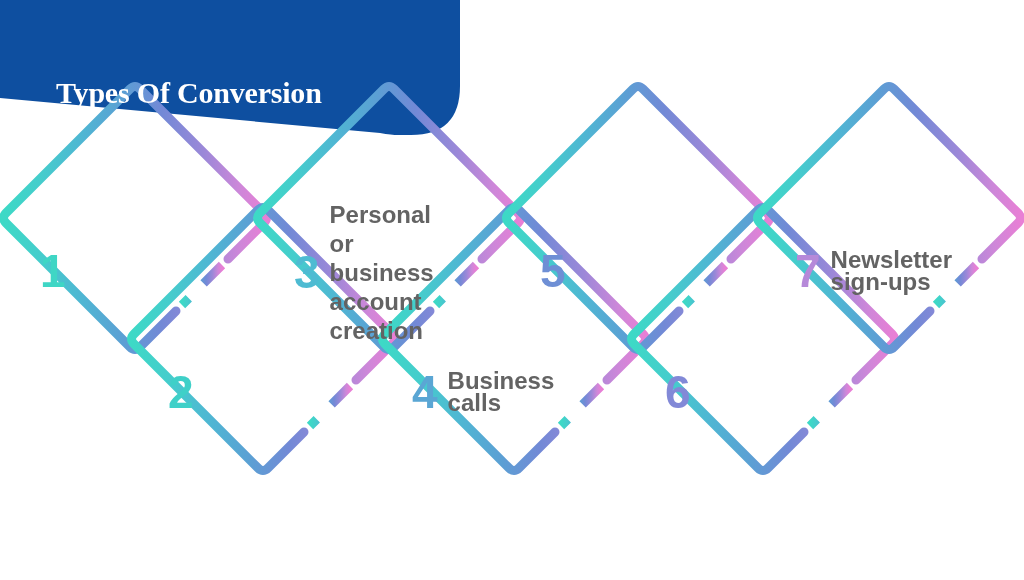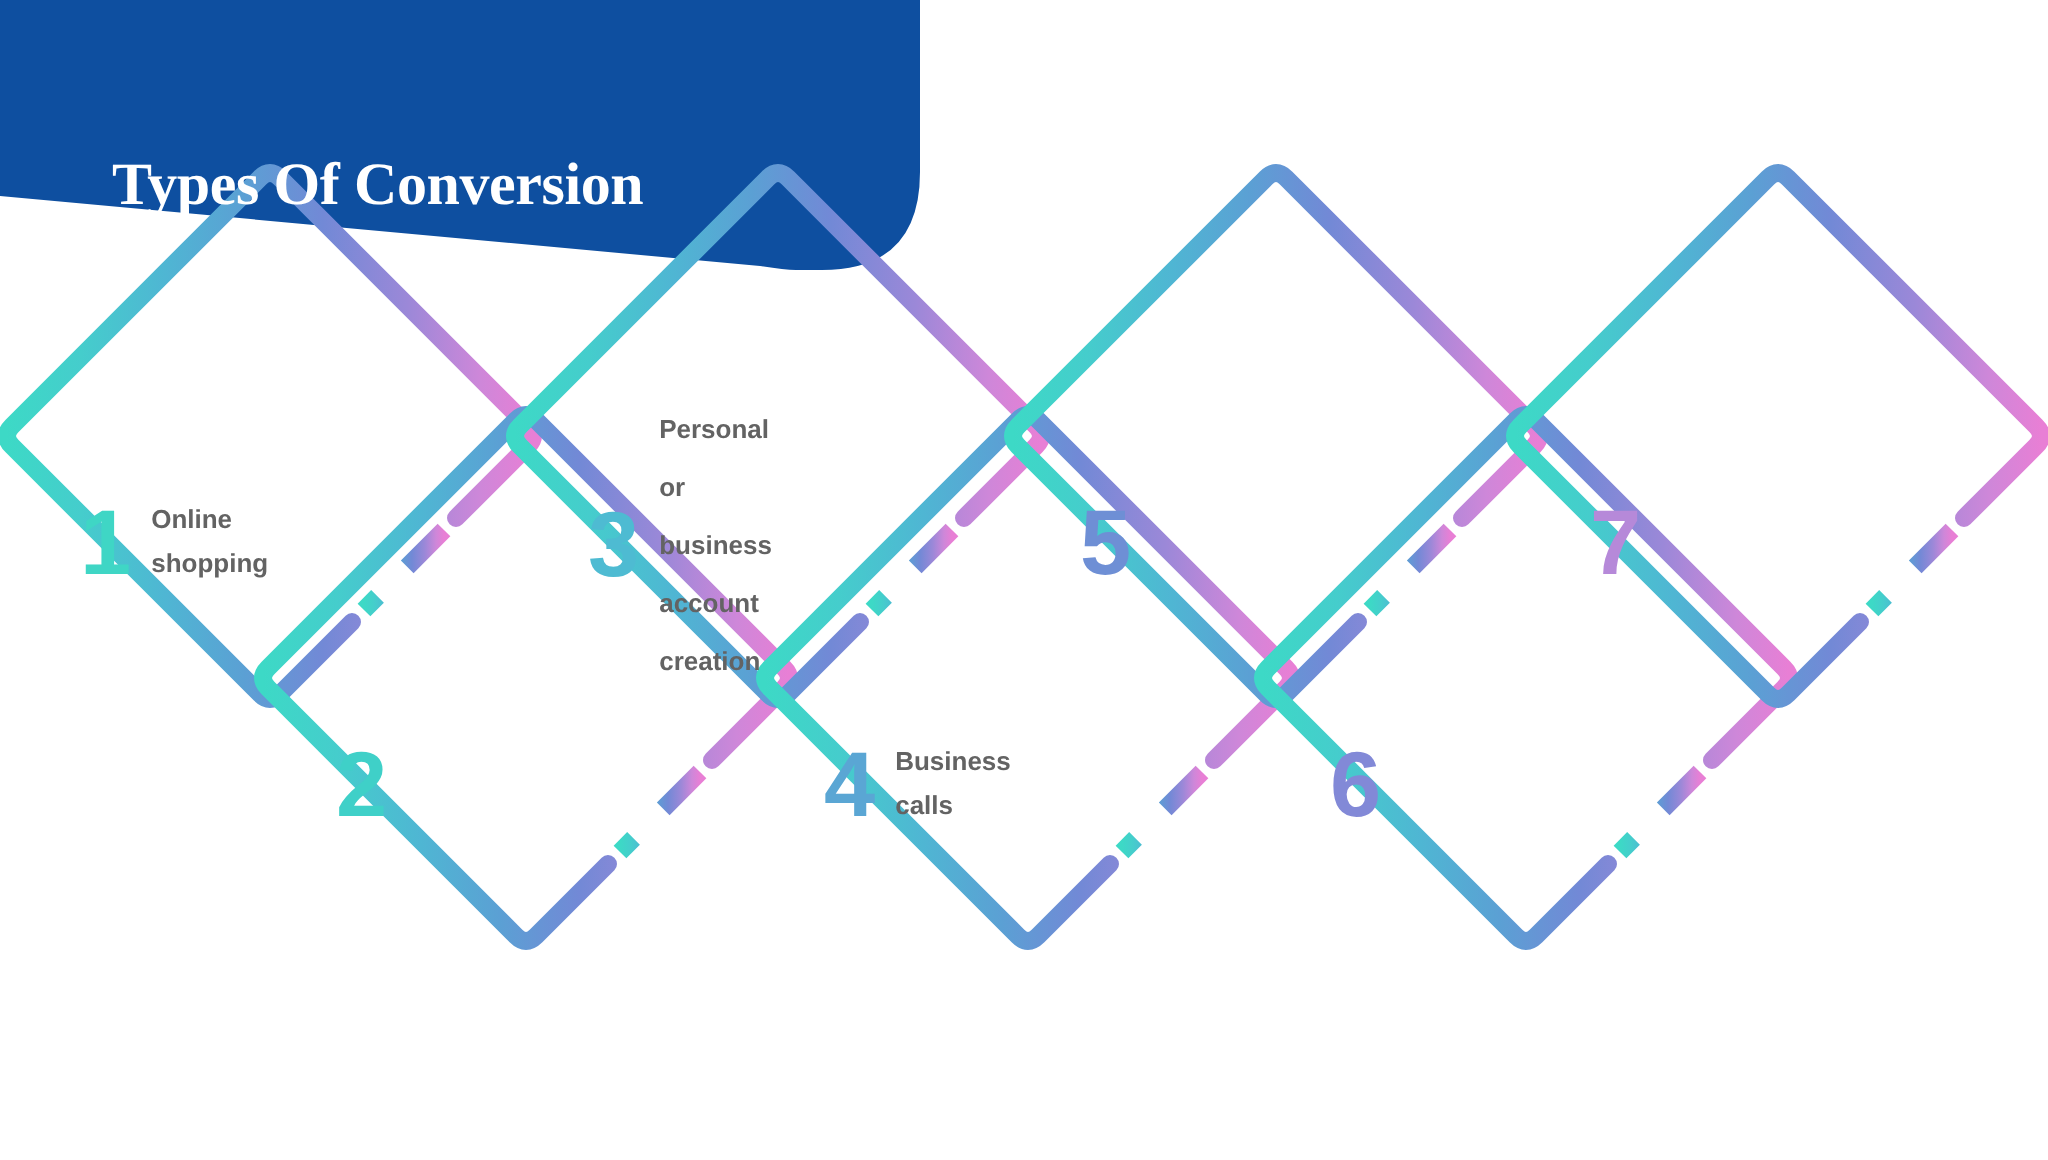--- a/index.html
+++ b/index.html
@@ -65,21 +65,21 @@
   .node-number {
     font-family: "Liberation Sans", sans-serif;
     font-weight: bold;
     font-size: 46px;
     line-height: 46px;
     flex: 0 0 auto;
   }
   .node-label {
     font-family: "Liberation Sans", sans-serif;
     font-weight: bold;
-    font-size: 13px;
+    font-size: 24px;
     line-height: 22px;
     color: #636363;
     white-space: pre-line;
   }
   .node.tall .node-label { line-height: 29px; }
   .node.tall { align-items: center; }
 </style>
 </head>
 <body>
 
@@ -150,22 +150,20 @@
       <g>
         <path d="M 930,311 L 894,347 Q 889,352 884,347 L 760,223 Q 755,218 760,213
                  L 884,89 Q 889,84 894,89 L 1018,213 Q 1023,218 1018,223 L 982,259"></path>
         <path stroke-dasharray="26 21" stroke-linecap="butt" d="M 976,265 L 936,305"></path>
       </g>
     </g>
   </svg>
 
   <div class="node" style="left:40px; top:240px; width:200px; height:62px;">
     <div class="node-number" style="color:#3FD6C5;">1</div>
-    <div class="node-label">Online
-shopping</div>
   </div>
 
   <div class="node" style="left:168px; top:361px; width:210px; height:62px;">
     <div class="node-number" style="color:#3FD0C8;">2</div>
   </div>
 
   <div class="node tall" style="left:294px; top:198px; width:200px; height:148px;">
     <div class="node-number" style="color:#4EBBD2;">3</div>
     <div class="node-label">Personal
 or
@@ -183,15 +181,17 @@
   <div class="node" style="left:540px; top:240px; width:210px; height:62px;">
     <div class="node-number" style="color:#6E8FD5;">5</div>
   </div>
 
   <div class="node" style="left:665px; top:361px; width:215px; height:62px;">
     <div class="node-number" style="color:#8289D7;">6</div>
   </div>
 
   <div class="node" style="left:795px; top:240px; width:210px; height:62px;">
     <div class="node-number" style="color:#B689D9;">7</div>
+    <div class="node-label">Newsletter
+sign-ups</div>
   </div>
 
 </div>
 
 </body></html>

